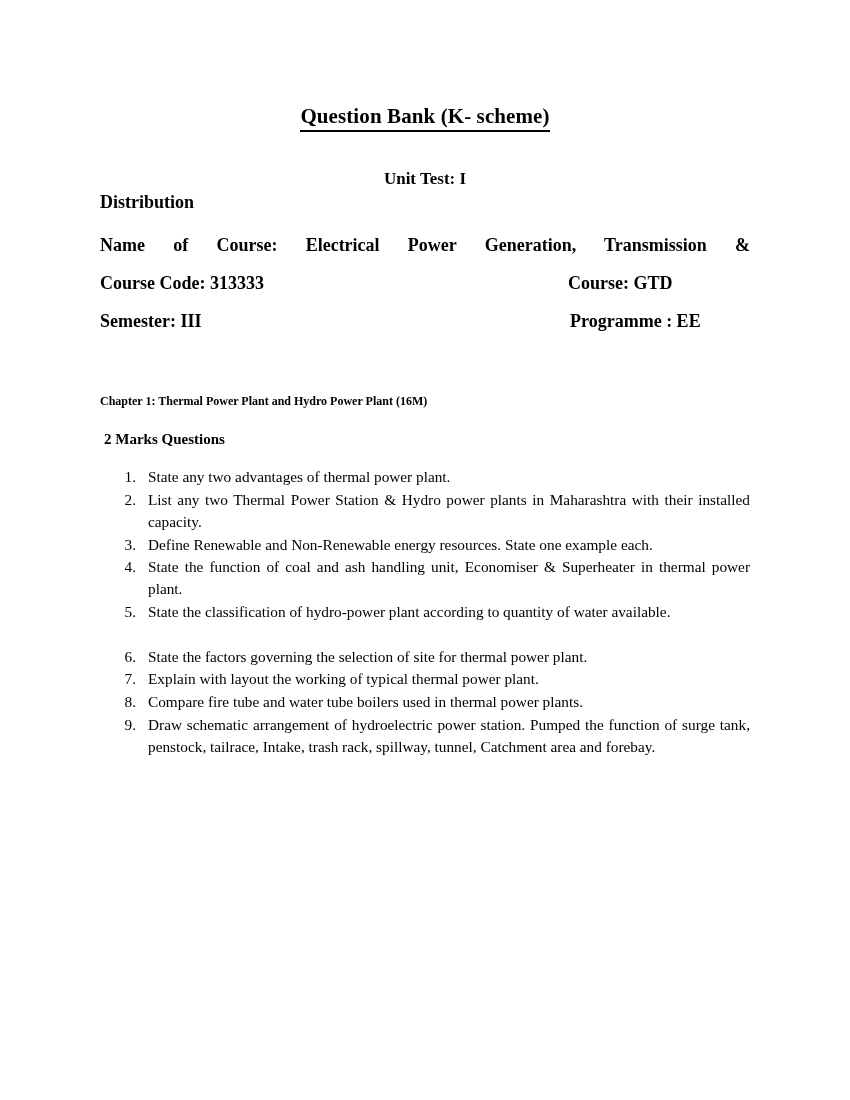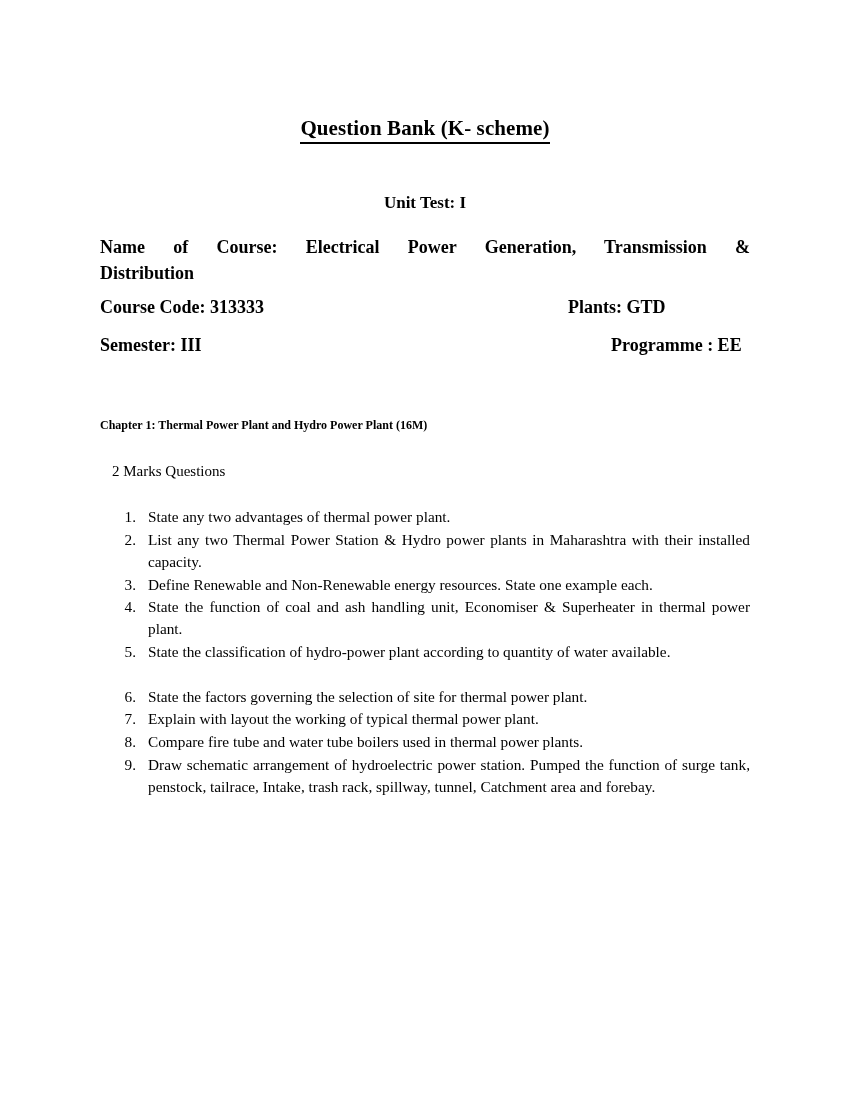--- a/index.html
+++ b/index.html
@@ -28,21 +28,21 @@
     left: 100px;
     top: 0;
     width: 650px;
   }
 
   
   .doc-title {
     text-align: center;
     font-size: 21px;
     font-weight: bold;
-    margin: 16px;
+    margin: 4px;
     padding-top: 100px;
     letter-spacing: 0.1px;
   }
   .doc-title .u {
     display: inline-block;
     border-bottom: 2.4px solid #000;
     padding-bottom: 1px;
     line-height: 1.18;
   }
 
@@ -82,34 +82,34 @@
     left: 0;
     top: 16px;
     white-space: nowrap;
   }
   .row-two-col .right {
     position: absolute;
     top: 16px;
     white-space: nowrap;
   }
   .col-course { left: 468px; }
-  .col-programme { left: 470px; margin-left: 41px; }
+  .col-programme { left: 470px; }
 
   
   .chapter-heading {
     font-size: 12px;
     font-weight: bold;
     margin: 0;
     padding-top: 60px;
     line-height: 1.2;
   }
   .marks-heading {
     font-size: 15px;
-    font-weight: normal;
-    margin: 8px;
+    font-weight: bold;
+    margin: 0;
     padding-top: 22px;
     padding-left: 4px;
     line-height: 1.2;
   }
   .marks-heading.second {
     padding-top: 25px;
     padding-left: 0px;
   }
 
   
@@ -144,26 +144,26 @@
 </head>
 <body>
 
 <div class="page">
   <div class="content">
 
     <h1 class="doc-title"><span class="u">Question Bank (K- scheme)</span></h1>
 
     <div class="unit-test">Unit Test: I</div>
 
+    <div class="course-line course-name-2">Distribution</div>
     <div class="course-line course-name">Name of Course: Electrical Power Generation, Transmission &amp;</div>
-    <div class="course-line course-name-2">Distribution</div>
 
     <div class="course-line row-two-col">
       <span class="left">Course Code: 313333</span>
-      <span class="right col-course">Plants: GTD</span>
+      <span class="right col-course">Course: GTD</span>
     </div>
 
     <div class="course-line row-two-col">
       <span class="left">Semester: III</span>
       <span class="right col-programme">Programme : EE</span>
     </div>
 
     <div class="chapter-heading">Chapter 1: Thermal Power Plant and Hydro Power Plant (16M)</div>
 
     <div class="marks-heading">2 Marks Questions</div>

